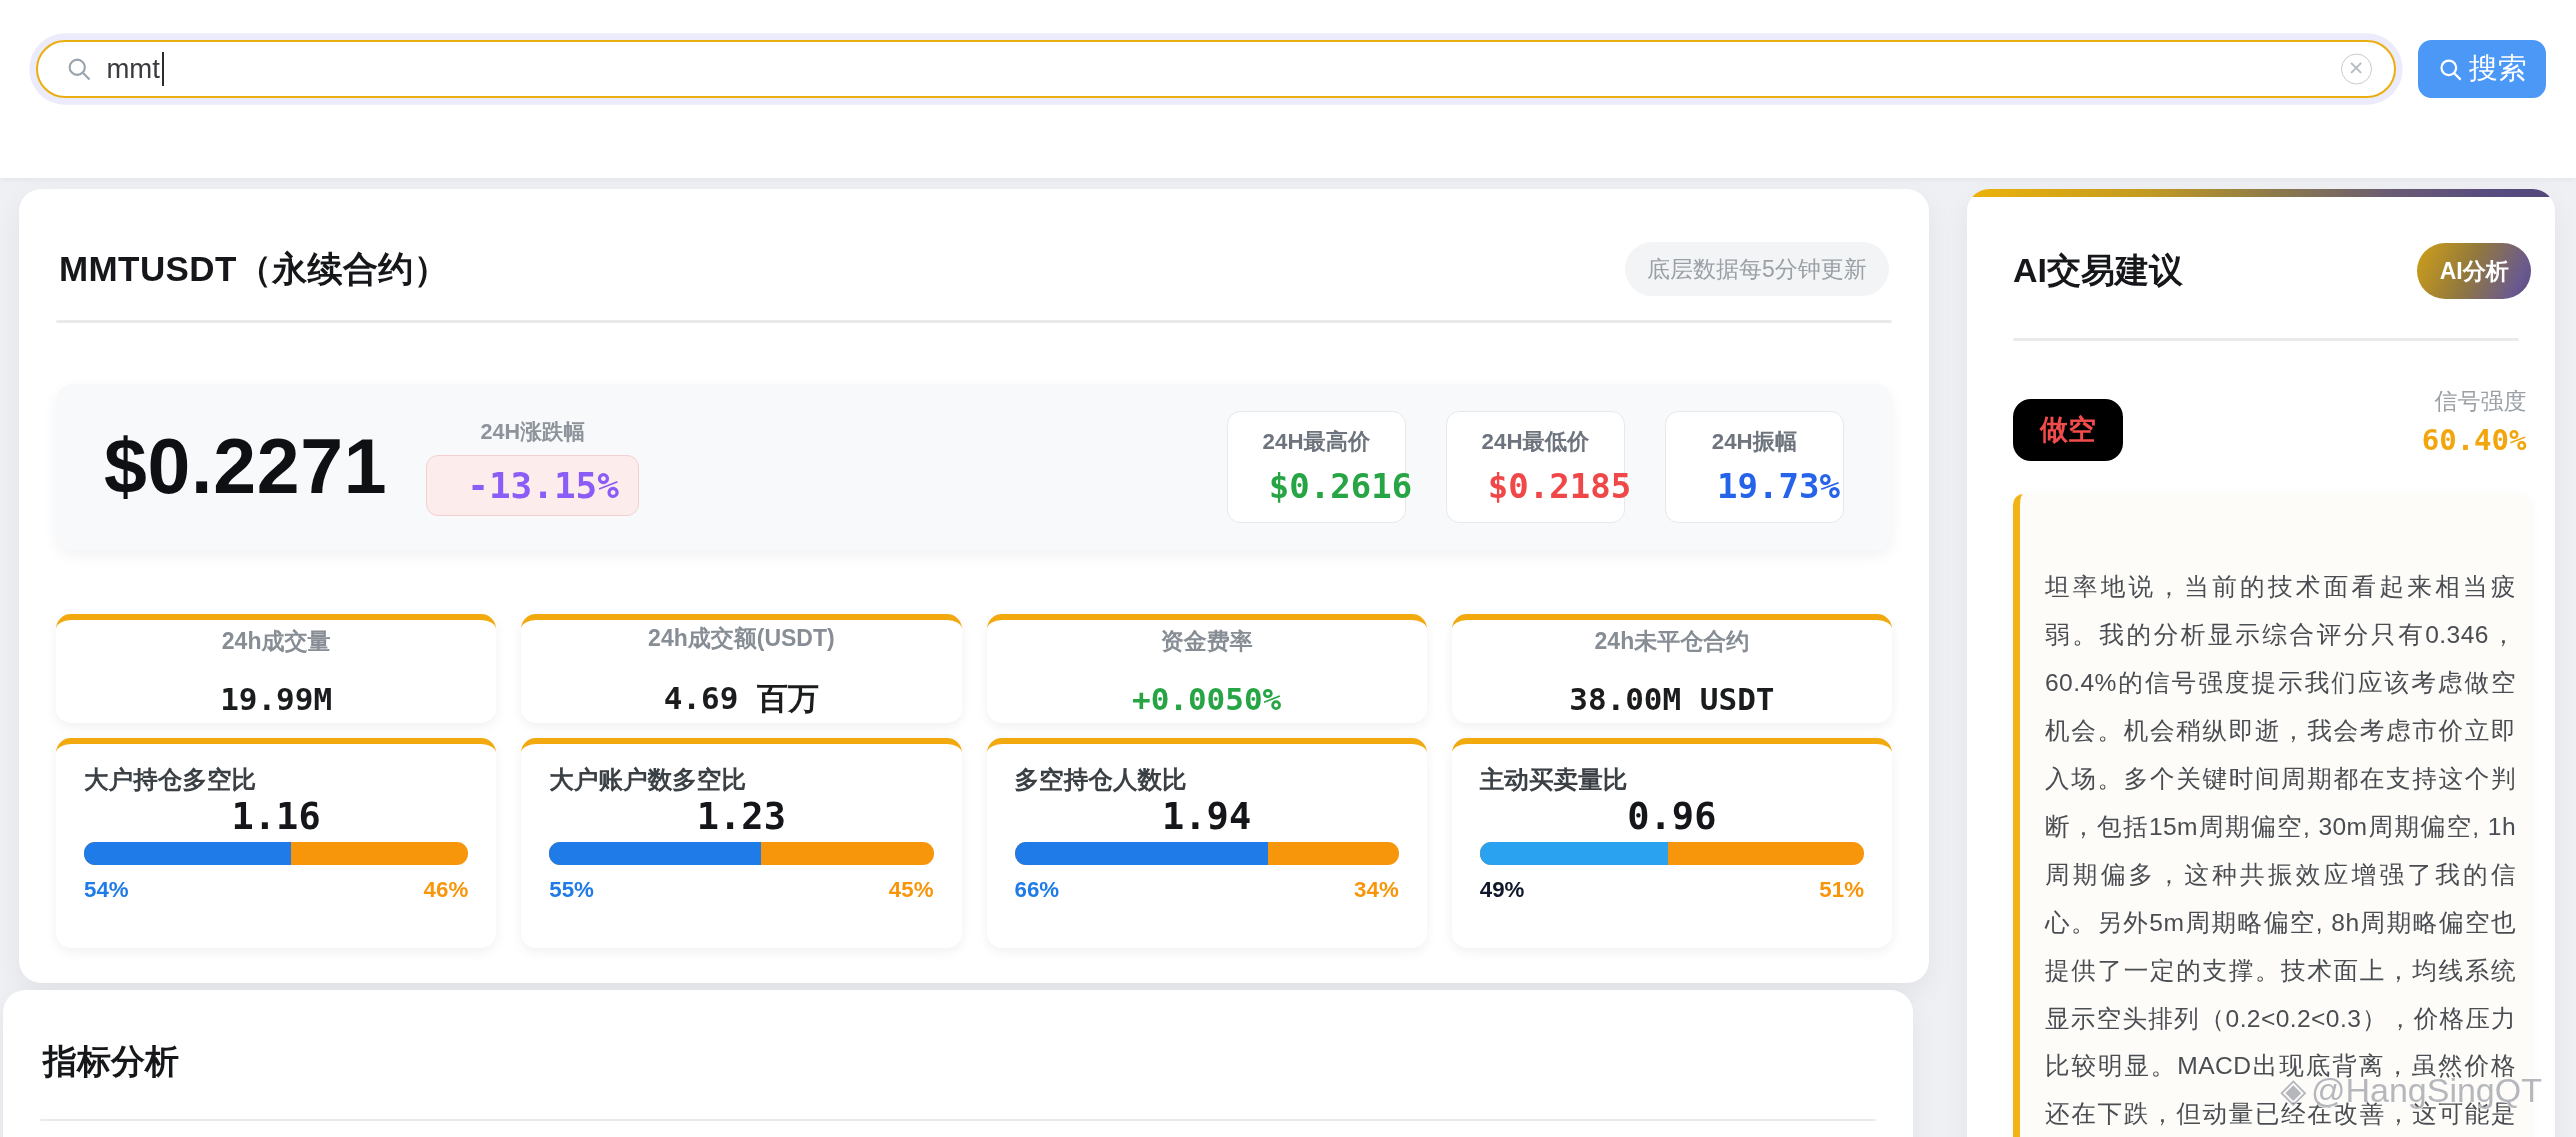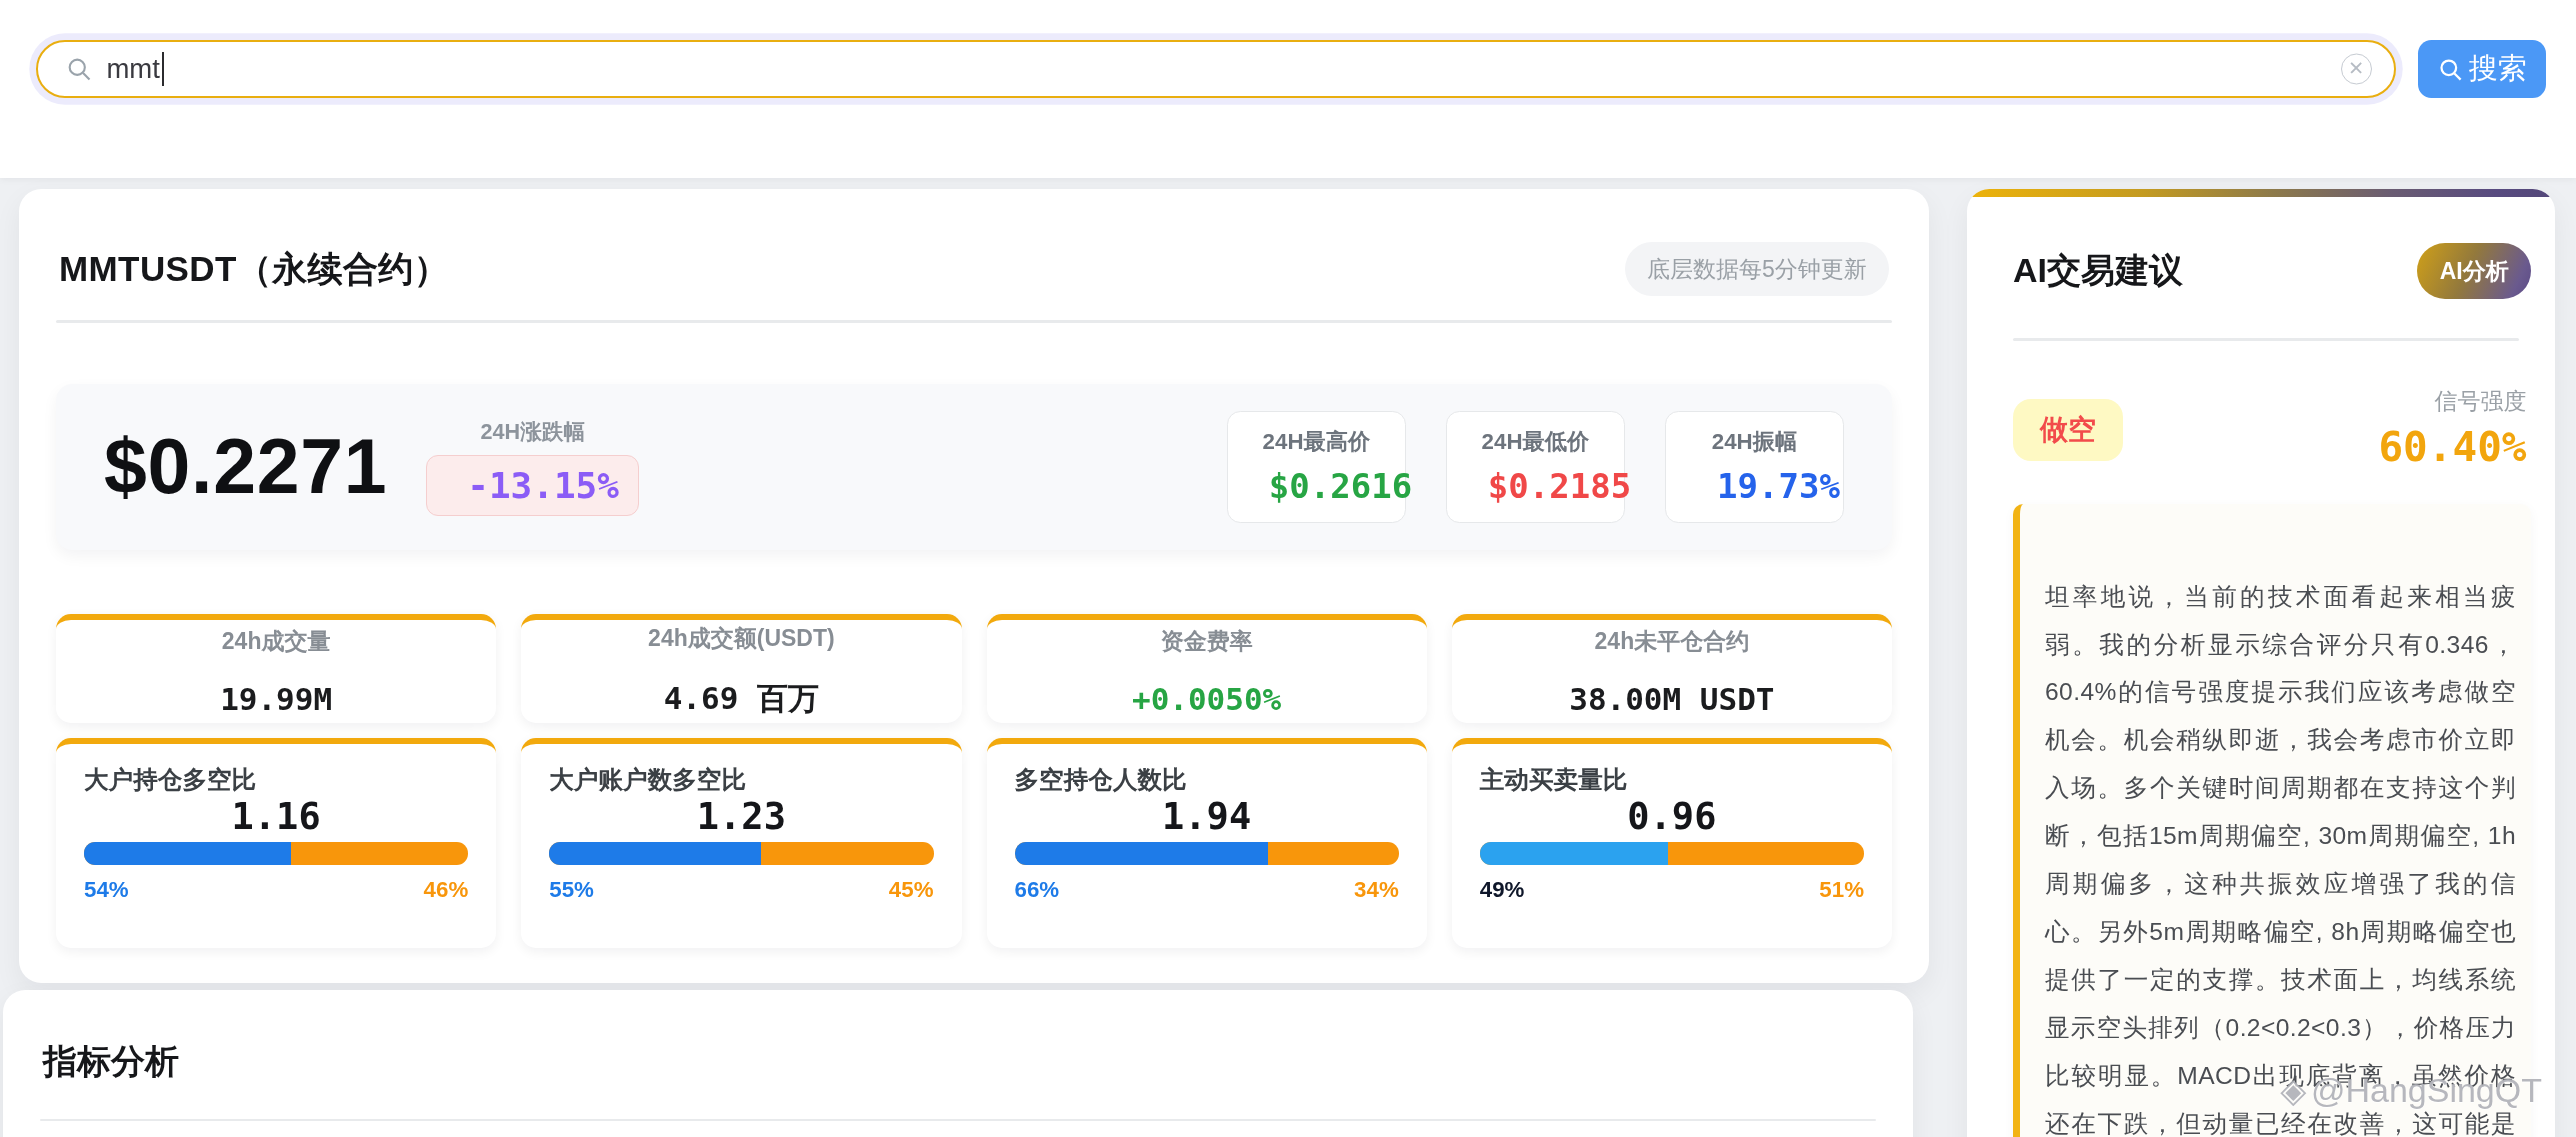--- a/index.html
+++ b/index.html
@@ -74,25 +74,25 @@
 
   
   .grad-bar{position:absolute;left:0;top:0;width:100%;height:8.2px;
     background:linear-gradient(90deg,#EDB30A 0%,#C49B21 30%,#8D7A4A 52%,#6A5C72 72%,#584B80 90%,#544879 100%);}
   .ai-head{display:flex;justify-content:space-between;align-items:center;margin-top:54px;}
   .ai-title{margin:0;font-size:34px;font-weight:700;color:#16171a;}
   .ai-badge{background:linear-gradient(115deg,#D0A018 0%,#93793C 45%,#6A5A8E 85%,#5B4A86 100%);
     color:#fff;font-size:23px;font-weight:600;padding:12.7px 22.3px;border-radius:744px;}
   .ai-divider{height:2.2px;background:#e8eaec;margin-top:39px;margin-right:12px;border-radius:1.5px;}
   .signal-row{display:flex;justify-content:space-between;align-items:flex-start;margin-top:45px;}
-  .direction-pill{margin-top:13.4px;background:#fef9c3;font-size:28px;font-weight:700;
+  .direction-pill{margin-top:13.4px;background:#000000;font-size:28px;font-weight:700;
     padding:12px 27px;border-radius:18px;}
   .strength{display:flex;flex-direction:column;align-items:flex-end;margin-right:4.5px;}
   .strength-lbl{font-size:23px;color:#9aa0a6;}
-  .strength-val{margin-top:6px;font-size:41px;font-weight:700;}
+  .strength-val{margin-top:6px;font-size:29px;font-weight:700;}
   .analysis-box{margin-top:33px;background:#fdfcf8;border-left:7.4px solid #F2B314;border-radius:10.4px;
     padding:36px 15px 45px 25px;box-shadow:0 3.7px 12px rgba(15,20,40,.04);min-height:640px;box-sizing:border-box;}
   .analysis-title{font-size:29px;font-weight:700;color:#1b1c1f;}
   .analysis-body{margin-top:33px;font-size:24.6px;line-height:1.95;color:#4a4d52;text-align:justify;letter-spacing:0.4px;}
 
   .watermark{position:absolute;right:34px;bottom:28px;z-index:10;display:flex;align-items:center;gap:4.5px;
     font-size:34px;color:rgba(172,173,180,.88);text-shadow:0 0.7px 0 rgba(255,255,255,.8);}
 </style>
 </head>
 <body>

